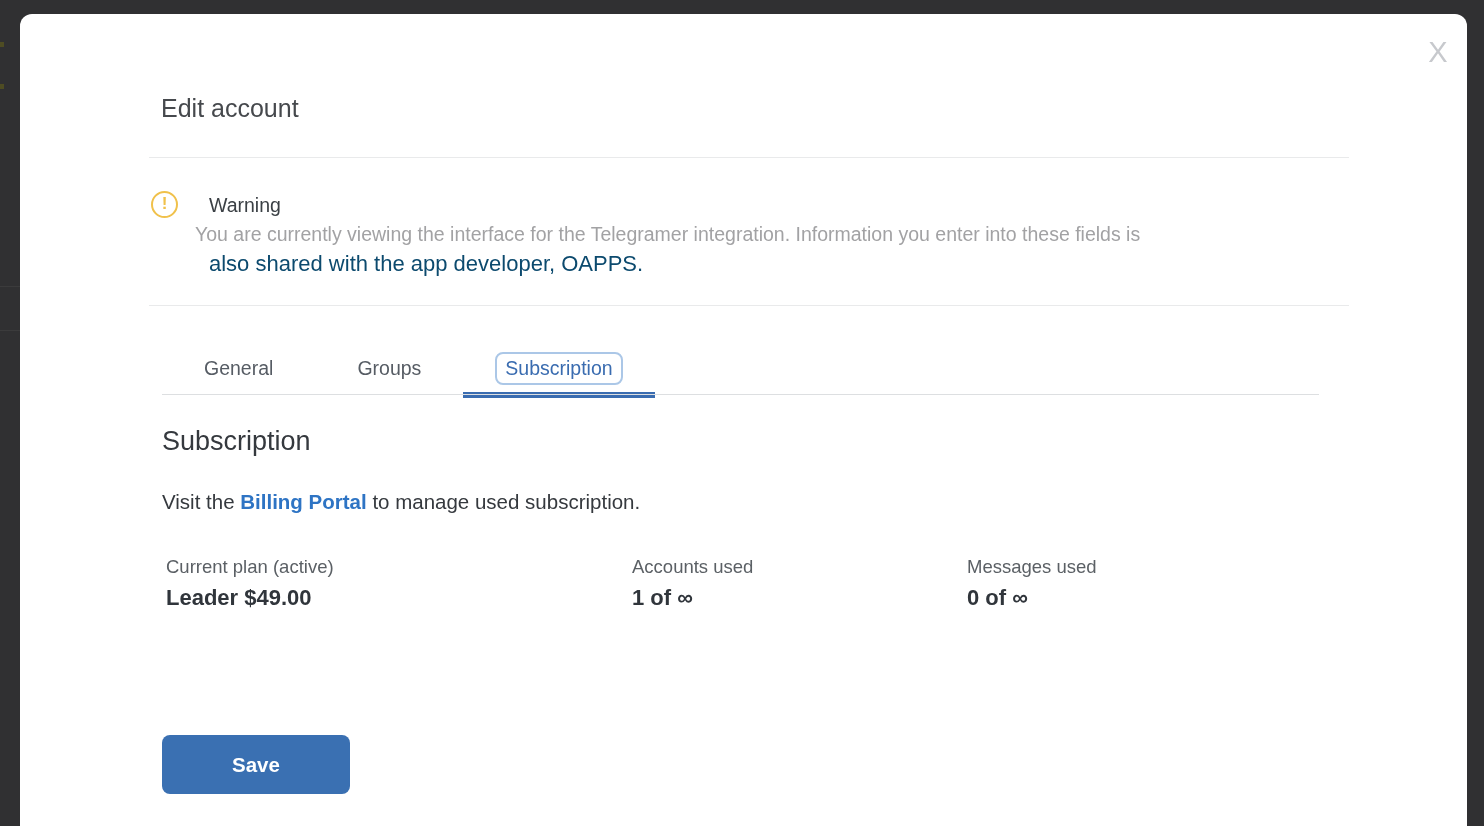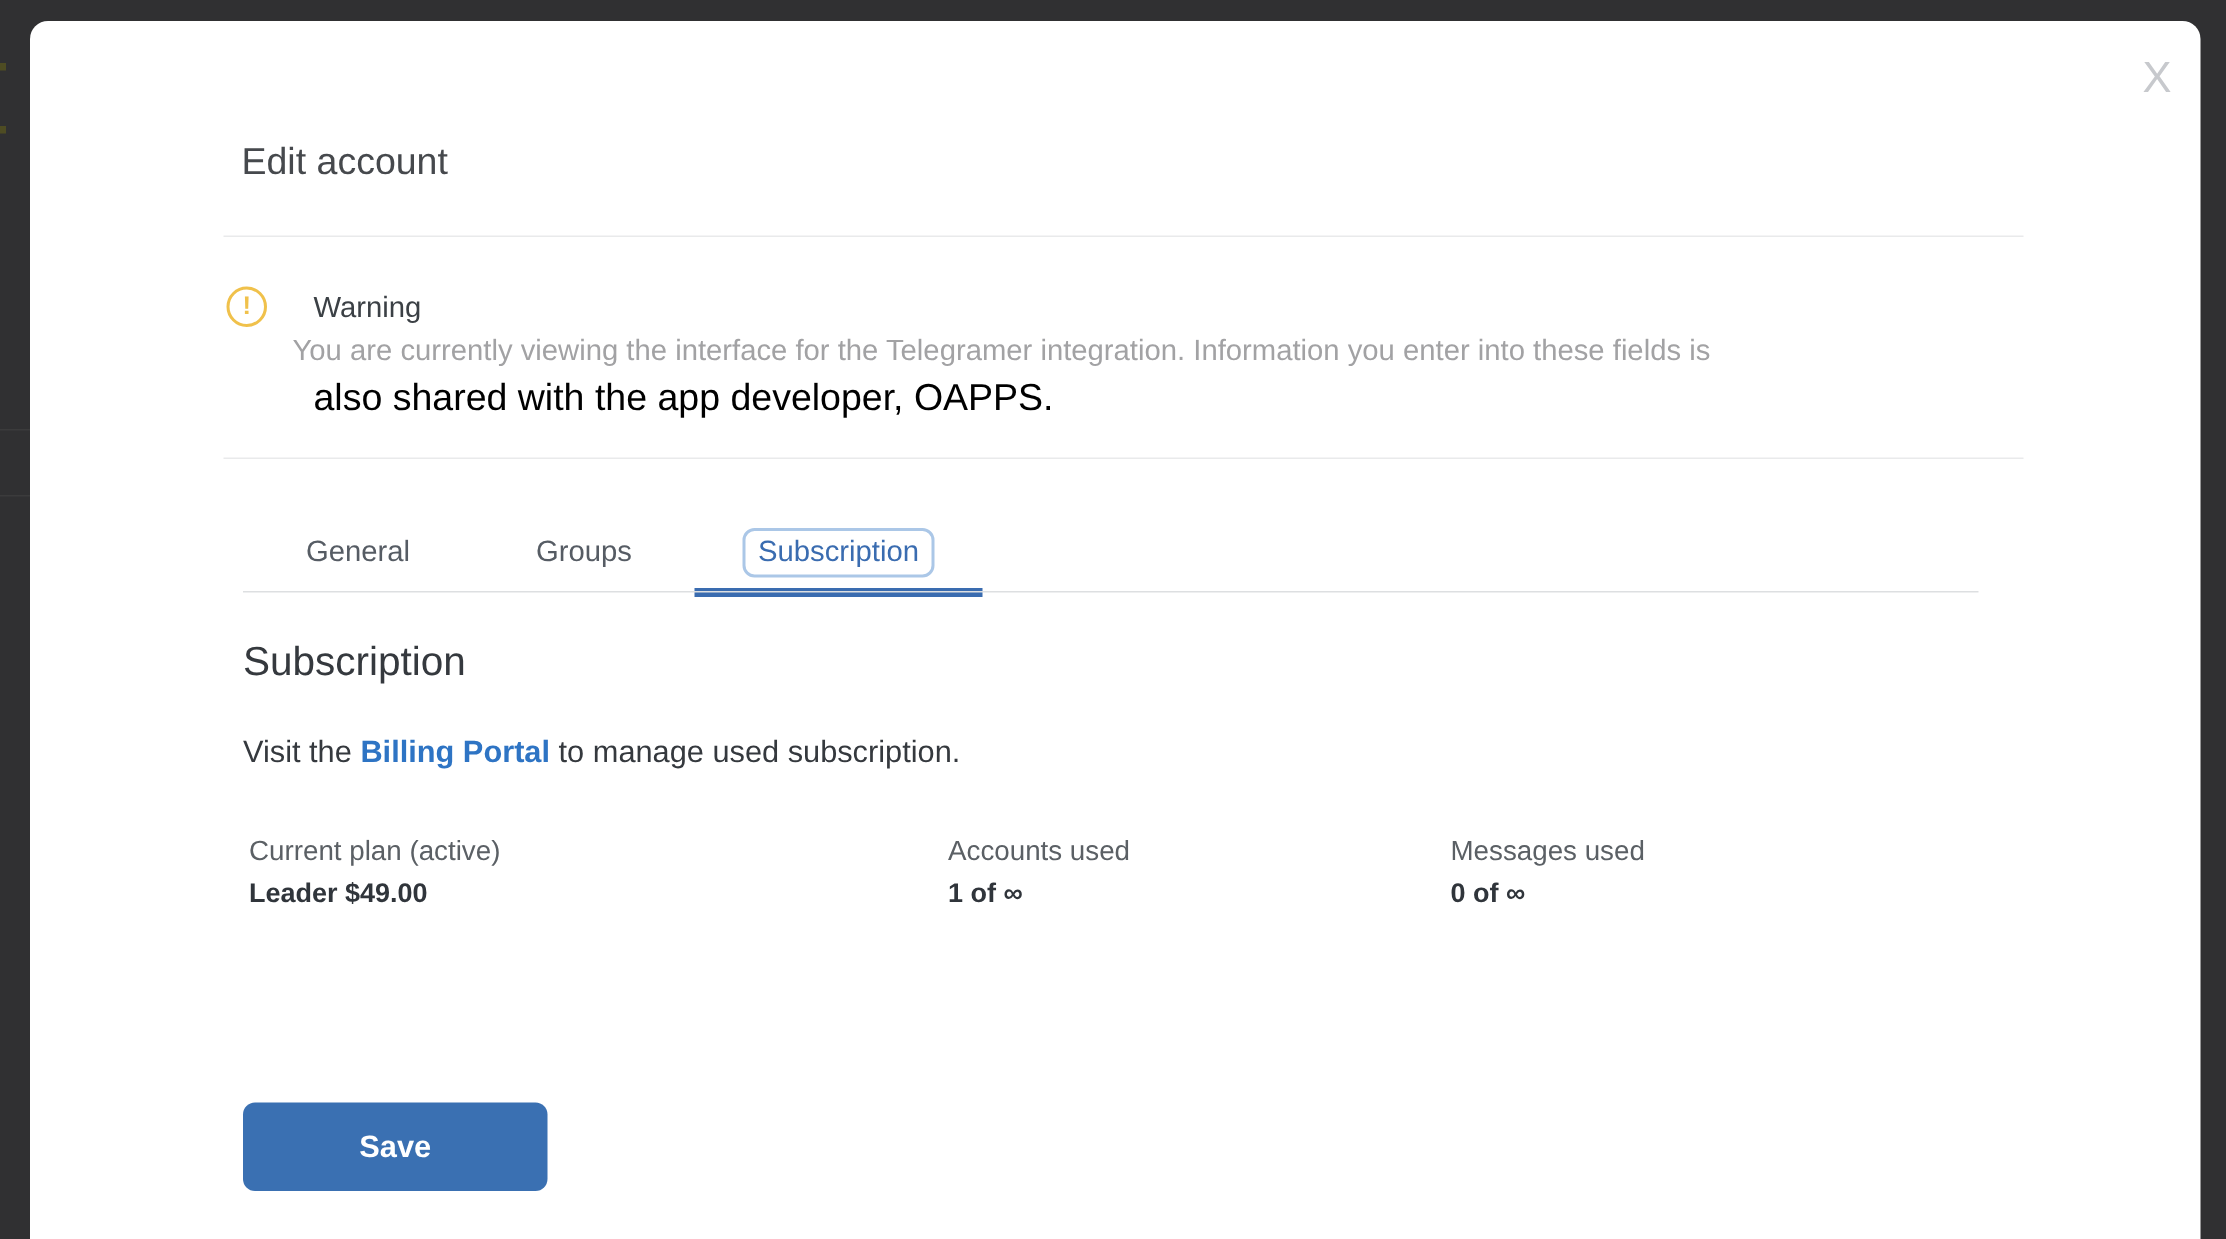--- a/index.html
+++ b/index.html
@@ -55,21 +55,21 @@
   .warning-title {
     position: absolute; left: 189px; top: 180px;
     font-size: 19.5px; color: #3b4045; text-align: center;
   }
   .warning-line1 {
     position: absolute; left: 175px; top: 209px;
     font-size: 19.5px; color: #a2a2a4;
   }
   .warning-line2 {
     position: absolute; left: 189px; top: 237px;
-    font-size: 25px; color: #000000;
+    font-size: 22px; color: #0c4a6e;
   }
 
   .tabs {
     position: absolute; left: 142px; top: 328px;
     display: flex; align-items: flex-end;
     height: 52px;
   }
   .tab {
     padding: 0 42px;
     height: 52px;
@@ -104,28 +104,28 @@
     position: absolute; left: 142px; top: 476px;
     font-size: 20.5px; color: #35393e;
   }
   .billing-link {
     color: #2e74c4; font-weight: 700;
     cursor: pointer; text-decoration: none;
   }
 
   .stat { position: absolute; top: 542px; }
   .stat .stat-label { font-size: 18.5px; color: #5b6065; text-align: right; }
-  .stat .stat-value { font-size: 18px; font-weight: 700; color: #30353b; margin-top: 7px; }
+  .stat .stat-value { font-size: 22px; font-weight: 700; color: #30353b; margin-top: 7px; }
   .stat.c1 { left: 146px; }
   .stat.c2 { left: 612px; }
   .stat.c3 { left: 947px; }
 
   .save-btn {
     position: absolute; left: 142px; top: 721px;
-    width: 203px; height: 59px;
+    width: 188px; height: 59px;
     background: #3a70b2;
     border: none; border-radius: 8px;
     color: #ffffff; font-size: 20.5px; font-weight: 700;
     font-family: "Liberation Sans", sans-serif;
     cursor: pointer;
   }
 </style>
 </head>
 <body>
 

